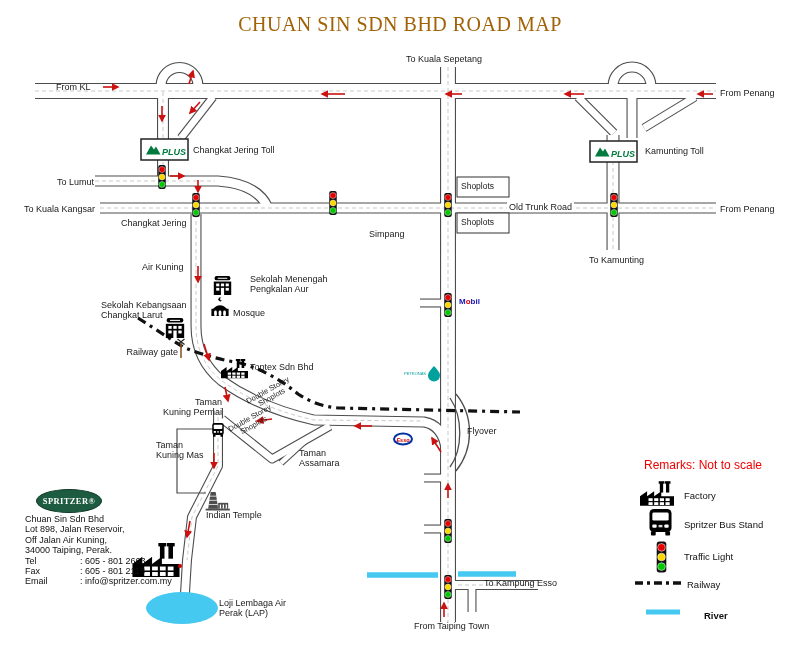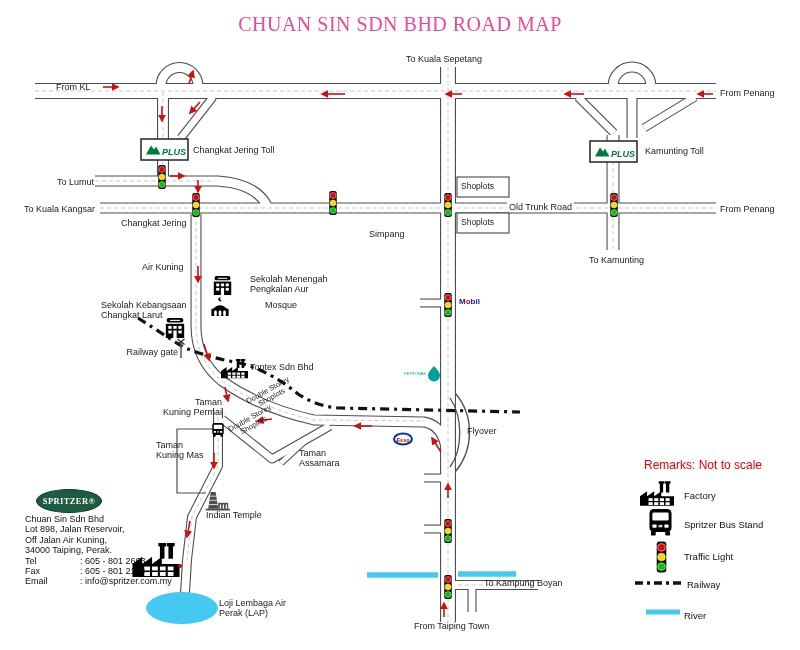--- a/index.html
+++ b/index.html
@@ -1,18 +1,18 @@
 <!DOCTYPE html>
 <html><head>
 <meta charset="utf-8">
 <style>
   html,body{margin:0;padding:0;background:#ffffff;}
   .map{position:relative;width:800px;height:650px;background:#fff;overflow:hidden;font-family:"Liberation Sans",sans-serif;}
   .map svg.canvas{position:absolute;left:0;top:0;}
-  .title{position:absolute;left:0;right:0;top:13px;text-align:center;font-family:"Liberation Serif",serif;font-size:20px;letter-spacing:.5px;color:#ec4899;}
+  .title{position:absolute;left:0;right:0;top:13px;text-align:center;font-family:"Liberation Serif",serif;font-size:20px;letter-spacing:.5px;color:#a16207;}
   .lbl{position:absolute;font-size:9px;line-height:1.15;color:#1a1a1a;white-space:pre-line;}
   .right{text-align:right;}
   .onroad{background:#fff;padding:0 2px;}
   .rot{transform:rotate(-29deg);font-size:7.5px;text-align:center;line-height:1.1;}
   .small{font-size:8.5px;}
   .redtxt{color:#f00000;font-size:12px;}
   .legend-label{position:absolute;font-size:9.5px;color:#111;}
   .legend-icon{position:absolute;}
   .contact{position:absolute;left:25px;top:514px;font-size:9px;line-height:10.4px;color:#111;}
   .crow{display:flex;}
@@ -270,39 +270,39 @@
   <div class="lbl onroad" style="left:507px;top:202px;">Old Trunk Road</div>
   <div class="lbl" style="left:720px;top:204px;">From Penang</div>
   <div class="lbl small" style="left:461px;top:182px;">Shoplots</div>
   <div class="lbl small" style="left:461px;top:218px;">Shoplots</div>
   <div class="lbl" style="left:589px;top:255px;">To Kamunting</div>
   <div class="lbl" style="left:142px;top:262px;">Air Kuning</div>
   <div class="lbl" style="left:250px;top:274px;">Sekolah Menengah
 Pengkalan Aur</div>
   <div class="lbl" style="left:101px;top:300px;">Sekolah Kebangsaan
 Changkat Larut</div>
-  <div class="lbl" style="left:233px;top:300px;margin-left:32px;">Mosque</div>
+  <div class="lbl" style="left:233px;top:308px;">Mosque</div>
   <div class="lbl right" style="left:124px;top:347px;width:54px;">Railway gate</div>
   <div class="lbl" style="left:250px;top:362px;">Toptex Sdn Bhd</div>
   <div class="mobil"><span class="b">M</span><span class="r">o</span><span class="b">bil</span></div>
   <div class="lbl rot" style="left:240px;top:386px;width:60px;">Double Storey
 Shoplots</div>
   <div class="lbl rot" style="left:222px;top:414px;width:60px;">Double Storey
 Shoplots</div>
   <div class="lbl right" style="left:158px;top:397px;width:64px;">Taman
 Kuning Permai</div>
   <div class="lbl" style="left:156px;top:440px;">Taman
 Kuning Mas</div>
   <div class="lbl" style="left:299px;top:448px;">Taman
 Assamara</div>
   <div class="lbl" style="left:467px;top:426px;">Flyover</div>
   <div class="lbl" style="left:196px;top:510px;padding-left:10px;">Indian Temple</div>
   <div class="lbl" style="left:219px;top:598px;">Loji Lembaga Air
 Perak (LAP)</div>
-  <div class="lbl" style="left:484px;top:578px;">To Kampung Boyan</div>
+  <div class="lbl" style="left:484px;top:578px;">To Kampung Esso</div>
   <div class="lbl" style="left:414px;top:621px;">From Taiping Town</div>
 
   <div class="spritzer">SPRITZER®</div>
   <div class="contact">
     <div>Chuan Sin Sdn Bhd</div>
     <div>Lot 898, Jalan Reservoir,</div>
     <div>Off Jalan Air Kuning,</div>
     <div>34000 Taiping, Perak.</div>
     <div class="crow">
         <span class="clabel">Tel</span>
@@ -336,15 +336,15 @@
   <div class="legend-label" style="left:684px;top:551px;">Traffic Light</div>
 
   <svg class="legend-icon" style="left:634px;top:578px;" width="48" height="10" viewBox="0 0 48 10">
       <line x1="1" y1="5" x2="47" y2="5" stroke="#111" stroke-width="3.5" stroke-dasharray="8 4 3 4"></line>
     </svg>
   <div class="legend-label" style="left:687px;top:579px;">Railway</div>
 
   <svg class="legend-icon" style="left:645px;top:608px;" width="36" height="8" viewBox="0 0 36 8">
       <line x1="1" y1="4" x2="35" y2="4" stroke="#45c9f0" stroke-width="5"></line>
     </svg>
-  <div class="legend-label" style="left:684px;top:610px;">River</div>
+  <div class="legend-label" style="left:704px;top:610px;font-weight:bold;">River</div>
 
 </div>
 
 </body></html>

